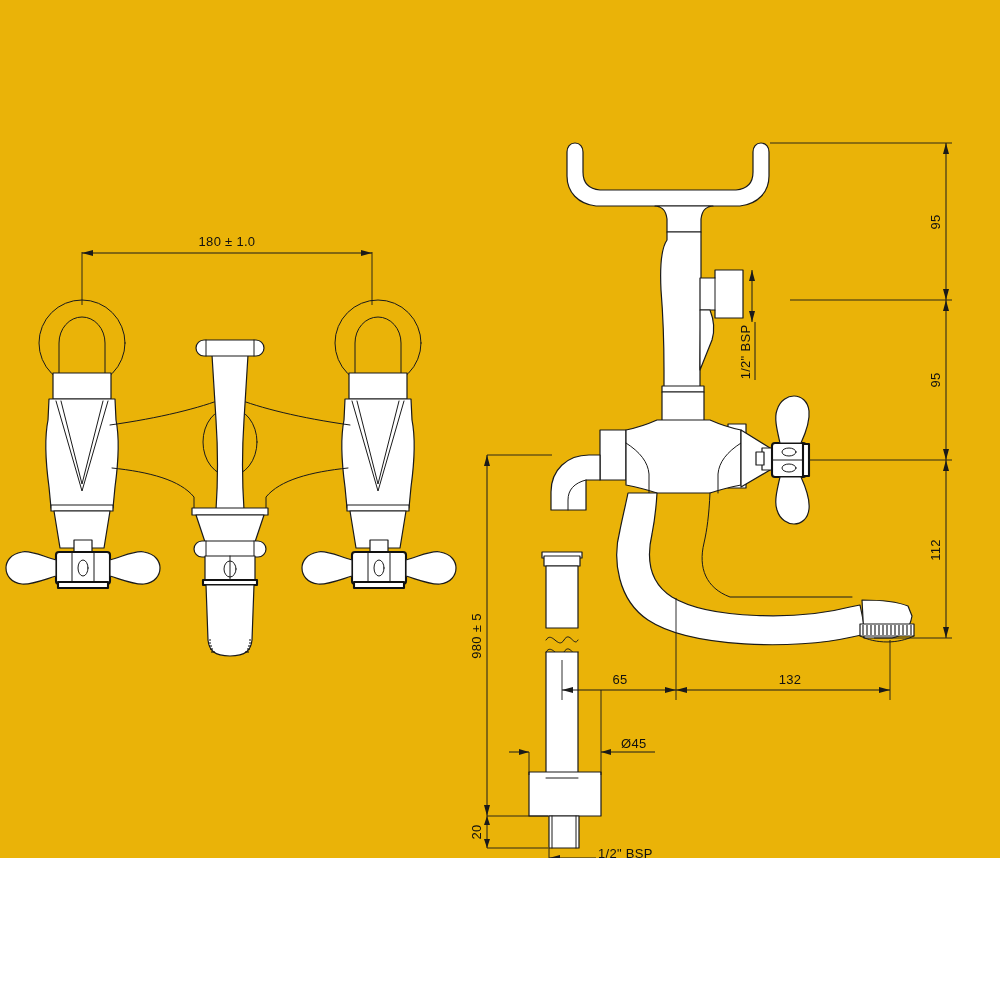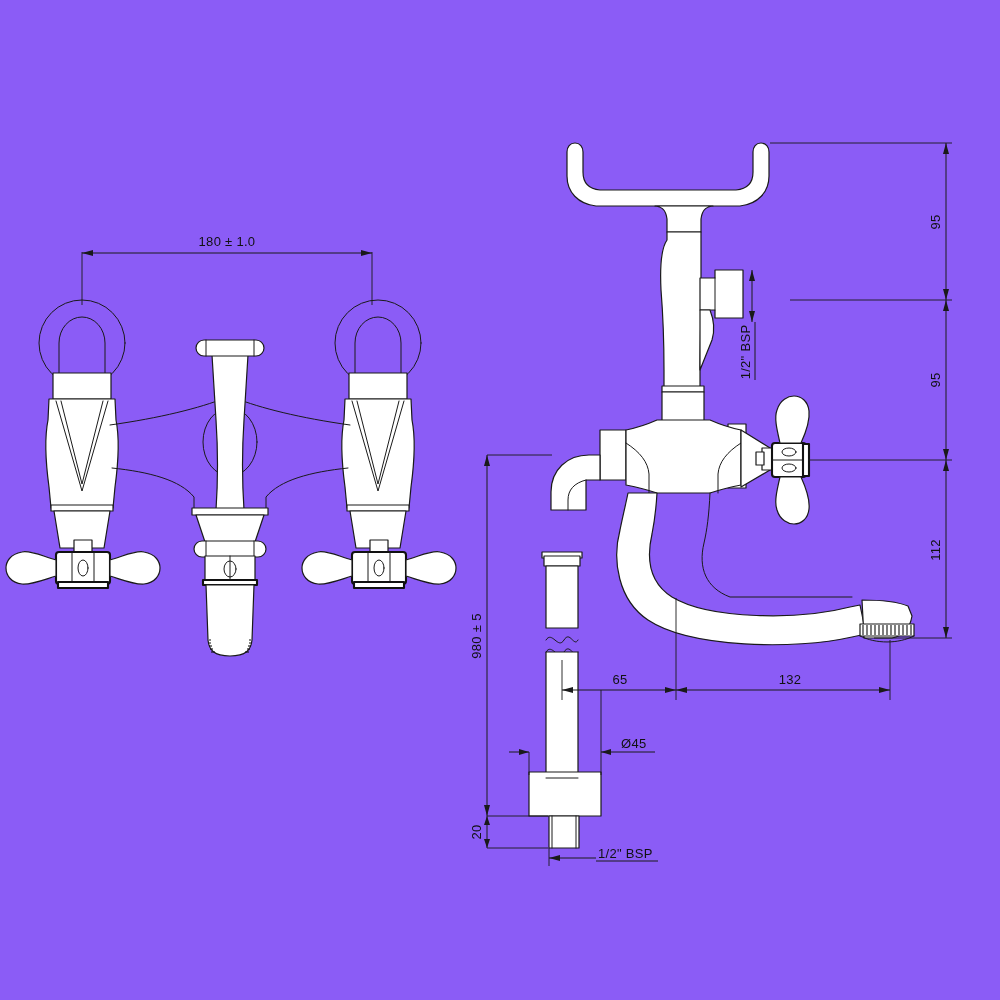--- a/index.html
+++ b/index.html
@@ -3,22 +3,22 @@
 <meta charset="utf-8">
 <style>
   html, body {
     margin: 0;
     padding: 0;
     background: #ffffff;
   }
   #sheet {
     position: relative;
     width: 1000px;
-    height: 1000px;
-    background: #8b5cf6;
+    height: 858px;
+    background: #eab308;
     font-family: "Liberation Sans", sans-serif;
     overflow: hidden;
   }
   svg#drawing {
     position: absolute;
     left: 0;
     top: 0;
     width: 1000px;
     height: 1000px;
     display: block;

